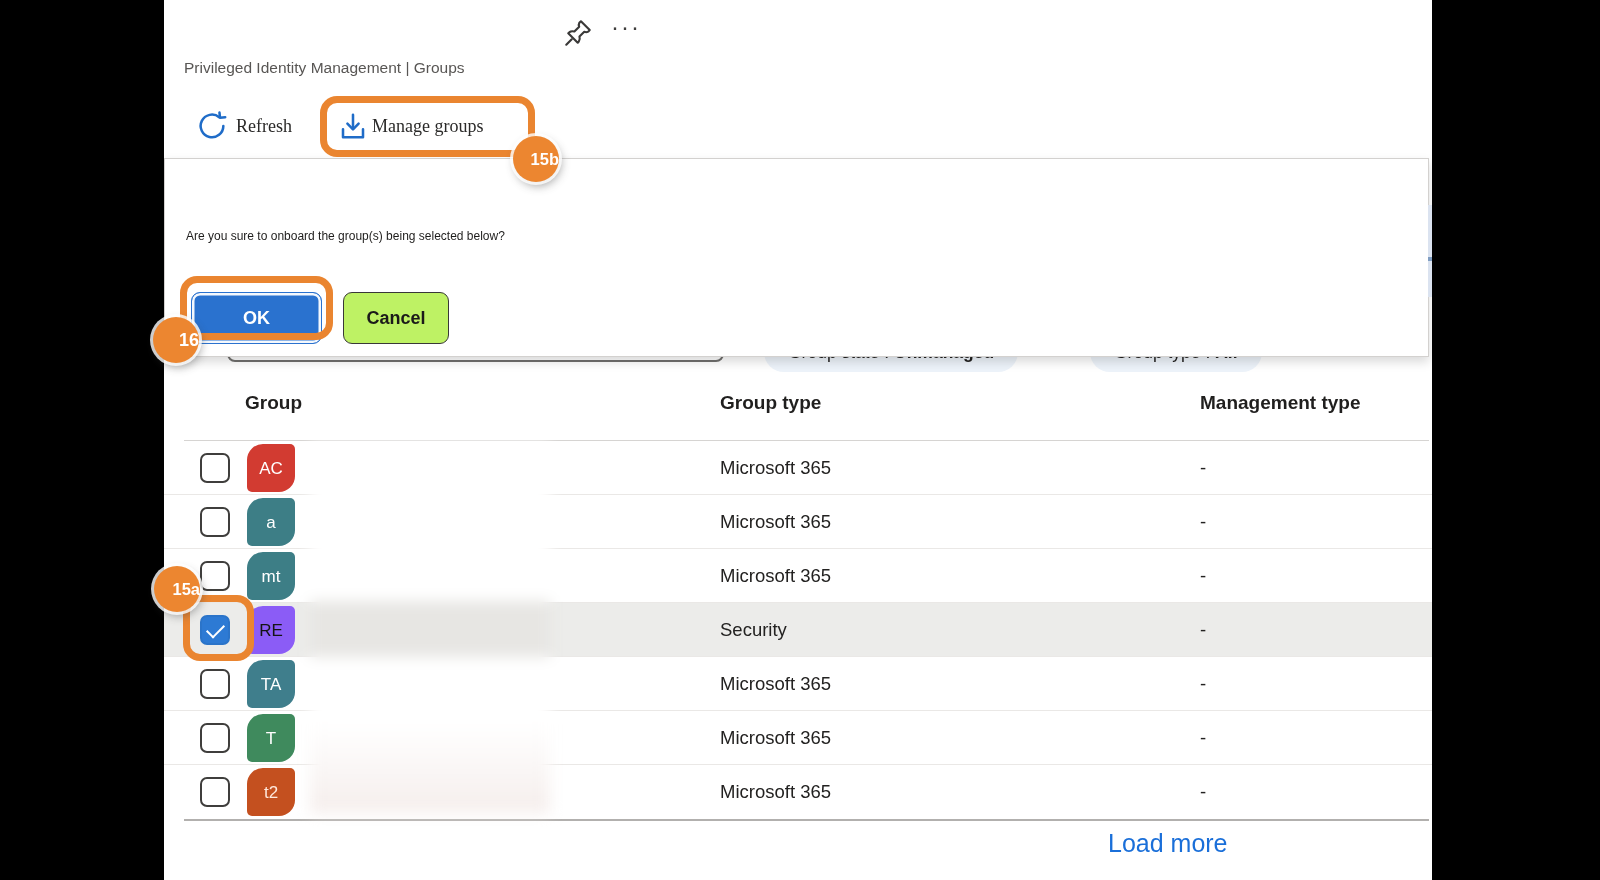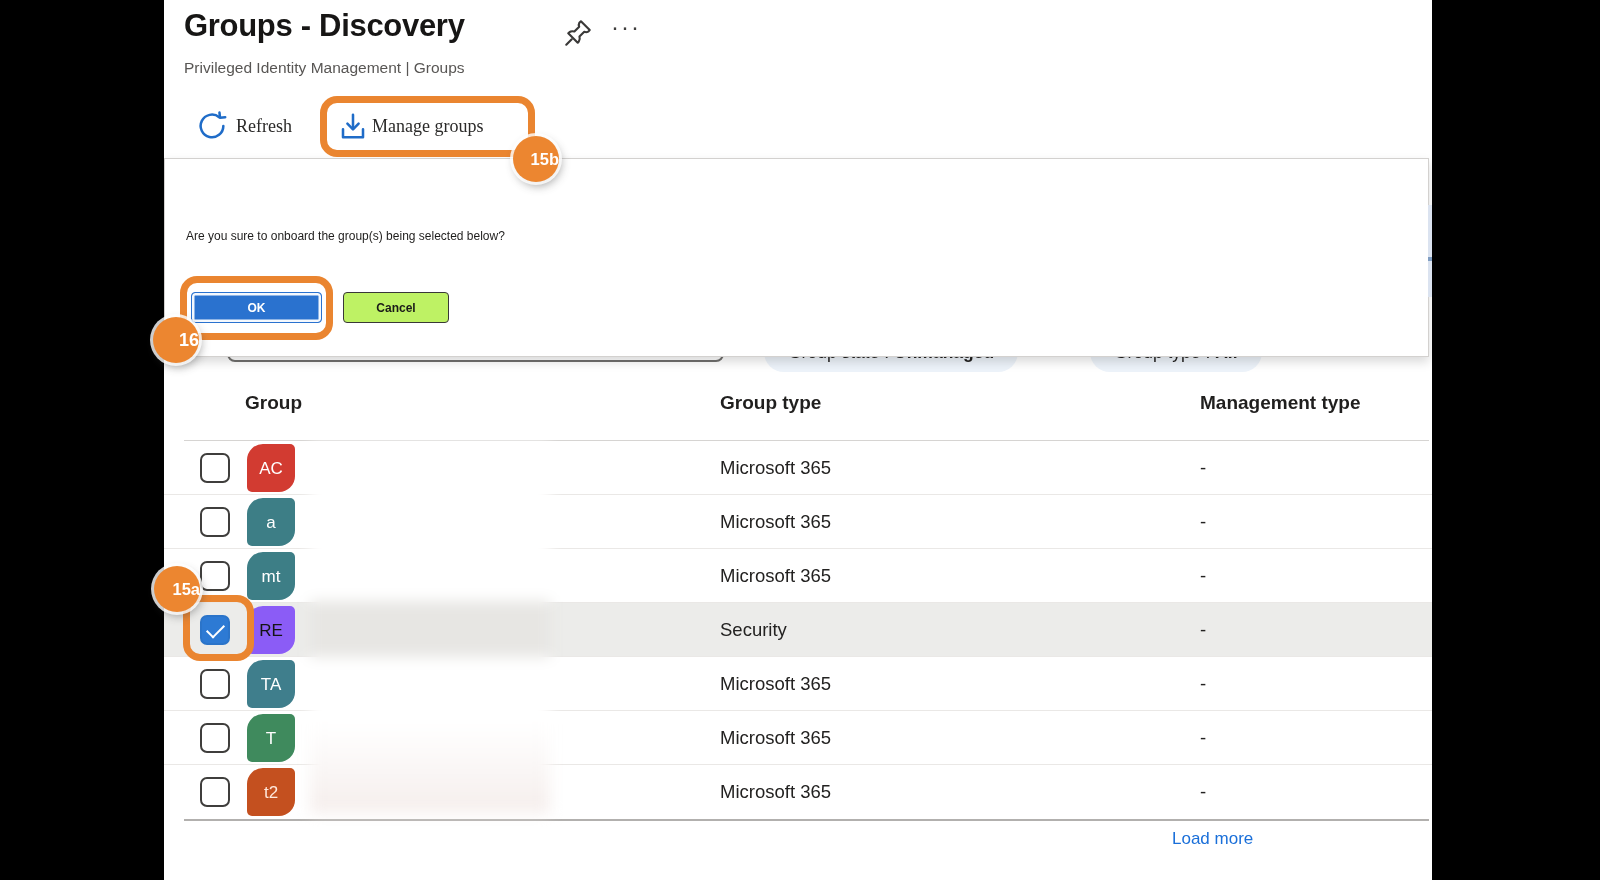--- a/index.html
+++ b/index.html
@@ -49,27 +49,27 @@
   .avatar { position:absolute; left:83px; top:3px; width:48px; height:48px; border-radius:16px 5px 16px 5px; text-align:center; line-height:49px; font-size:17px; color:#fff; }
   .cell { position:absolute; top:0; line-height:54px; font-size:18.5px; color:#232221; }
   .cell.type { left:556px; }
   .cell.mgmt { left:1036px; }
   .table-bottom { position:absolute; left:20px; top:819px; width:1245px; height:2px; background:#b2b0ae; z-index:2; }
 
   .blur-block { position:absolute; left:146px; top:443px; width:240px; height:370px; background:#fff; filter:blur(7px); z-index:3; }
   .blur-block .band { position:absolute; left:0; top:158px; width:100%; height:56px; background:#e7e6e3; }
   .blur-block .warm { position:absolute; left:0; top:280px; width:100%; height:90px; background:linear-gradient(#ffffff, #f5eeec); }
 
-  .load-more { position:absolute; left:1008px; top:829px; font-size:17px; color:#1a6fd9; cursor:pointer; z-index:2; }
+  .load-more { position:absolute; left:944px; top:829px; font-size:25px; color:#1a6fd9; cursor:pointer; z-index:2; }
 
   
   .dialog { position:absolute; left:0; top:158px; width:1265px; height:199px; background:#fff; border:1px solid #d3d1cf; box-shadow:0 5px 10px rgba(0,0,0,.15); z-index:5; }
   .dlg-title { position:absolute; left:21px; top:21px; font-size:24px; font-weight:700; color:#1b1a19; }
   .dlg-msg { position:absolute; left:21px; top:70px; font-size:12px; color:#1e1d1c; }
-  .btn { position:absolute; top:133px; height:31px; font-family:inherit; font-size:12px; border-radius:4px; cursor:pointer; }
+  .btn { position:absolute; top:133px; height:52px; font-family:inherit; font-size:18px; border-radius:9px; cursor:pointer; }
   .btn.ok { left:26px; width:131px; background:#2a72cf; border:1px solid #2a72cf; color:#fff; font-weight:700; box-shadow:inset 0 0 0 2.5px rgba(255,255,255,.95); }
   .btn.cancel { left:178px; width:106px; background:#bef264; border:1.6px solid #393837; color:#1b1a19; font-weight:600; }
 
   .scroll-thumb { position:absolute; left:1264px; top:205px; width:4px; height:92px; background:#dbe3f0; z-index:6; }
   .scroll-mark { position:absolute; left:1264px; top:257px; width:4px; height:4px; background:#7f9dc2; z-index:7; }
 
   
   .step-highlight { position:absolute; border:7px solid #ea8530; border-radius:17px; background:transparent; z-index:30; }
   .hl-manage { left:320px; top:96px; width:215px; height:61px; }
   .hl-ok { left:180px; top:276px; width:153px; height:64px; }
@@ -80,21 +80,20 @@
   .badge-16 { left:153px; top:317px; font-size:18px; }
   .badge-15a { left:154px; top:566px; }
 
   svg { display:block; }
 </style>
 </head>
 <body>
 
 <div class="content">
 
-  <div class="page-title">Groups - Discovery</div>
   <div class="pin-btn">
     <svg viewBox="0 0 24 24" width="32" height="32">
       <path d="M14.2 3.2l6.6 6.6-1.2 1.2c-.7.4-1.9.5-2.9.1l-3.6 3.6c.4 1.3.3 2.7-.5 3.7l-.8.9-7.1-7.1.9-.8c1-.8 2.4-.9 3.7-.5l3.6-3.6c-.4-1-.3-2.2.1-2.9z" fill="none" stroke="#3a3938" stroke-width="1.6" stroke-linejoin="round"></path>
       <path d="M7.3 16.7L3.2 20.8" fill="none" stroke="#3a3938" stroke-width="1.6" stroke-linecap="round"></path>
     </svg>
   </div>
   <div class="more-btn">···</div>
   <div class="page-subtitle">Privileged Identity Management | Groups</div>
 
   <div class="tb-icon refresh">

